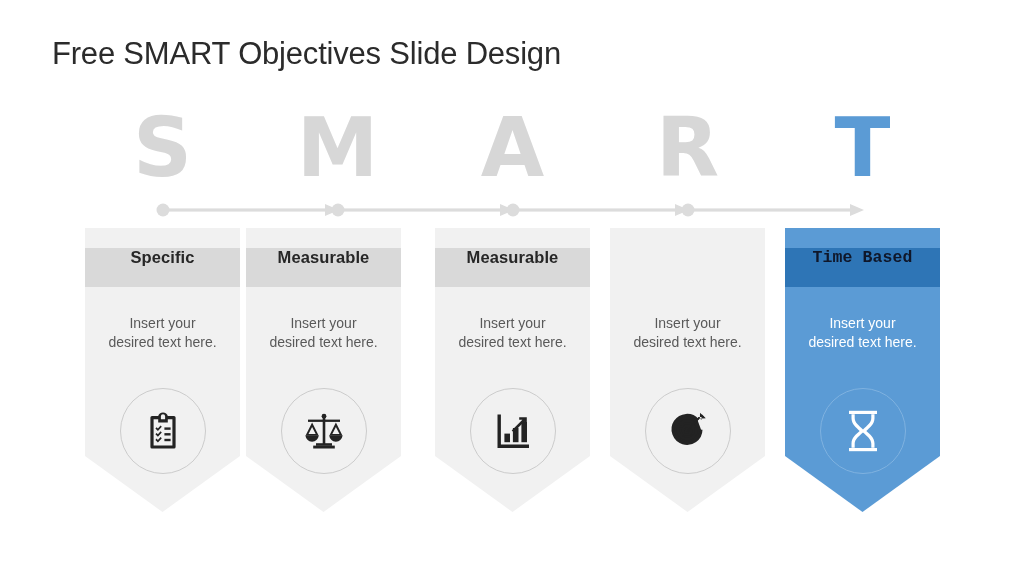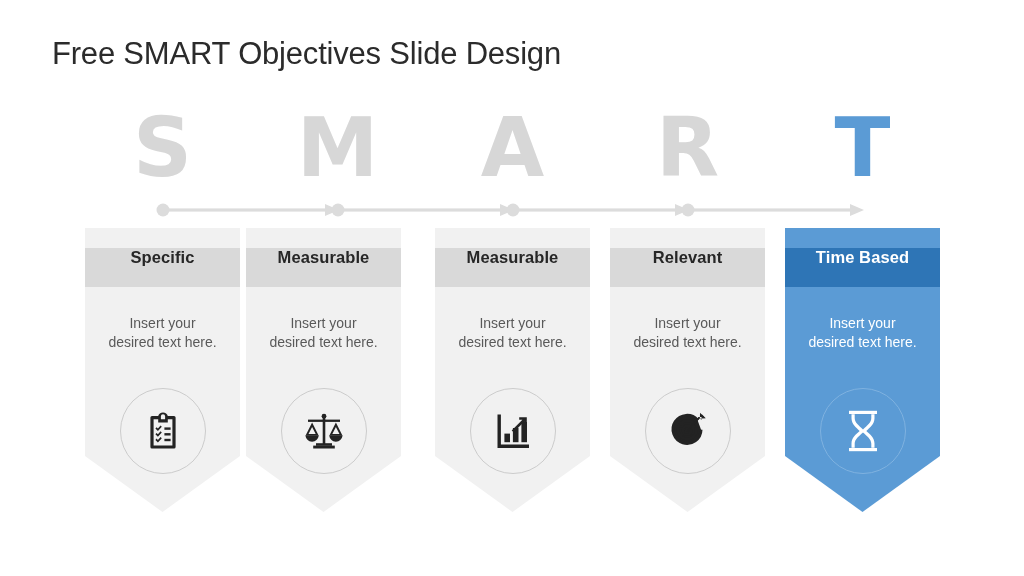--- a/index.html
+++ b/index.html
@@ -97,21 +97,21 @@
     justify-content: center;
   }
   .card.accent .card-header { background: #2e75b6; }
   .card-title {
     font-size: 16.5px;
     font-weight: bold;
     color: #262626;
     letter-spacing: 0.1px;
     white-space: nowrap;
   }
-  .card.accent .card-title { color: #ffffff; }
+  .card.accent .card-title { color: #0f172a; font-family: Liberation Mono, monospace; }
 
   .card-body {
     position: absolute;
     left: 0;
     top: 86px;
     width: 100%;
     text-align: center;
     font-size: 14px;
     line-height: 19px;
     color: #595959;
@@ -246,23 +246,20 @@
             <rect x="19.9" y="17" width="5.6" height="14.2"></rect>
             <rect x="28.4" y="11" width="5.6" height="20.2"></rect>
             <path d="M33.8 6.2v7.5h-2.6v-3L20.6 21.2l-1.9-1.8L29.4 8.8h-3.2V6.2z"></path>
           </g>
         </svg>
       </div>
     </div>
 
     <div class="card" style="left:525px;">
       <div class="card-shape"></div>
-      <div class="card-header">
-        <span class="card-title">Relevant</span>
-      </div>
       <div class="card-body">
         <div>Insert your</div>
         <div>desired text here.</div>
       </div>
       <div class="icon-wrap">
         <svg width="42" height="42" viewBox="0 0 42 42">
           <g class="ic" fill="none" stroke-width="3" stroke="#232323">
             <path d="M30.6 10.2A14 14 0 1 0 34 19.6"></path>
             <path d="M27.2 13.9a9.1 9.1 0 1 0 1.9 3.6"></path>
             <path d="M23.8 17.7a4.3 4.3 0 1 0 .6 1.5"></path>

